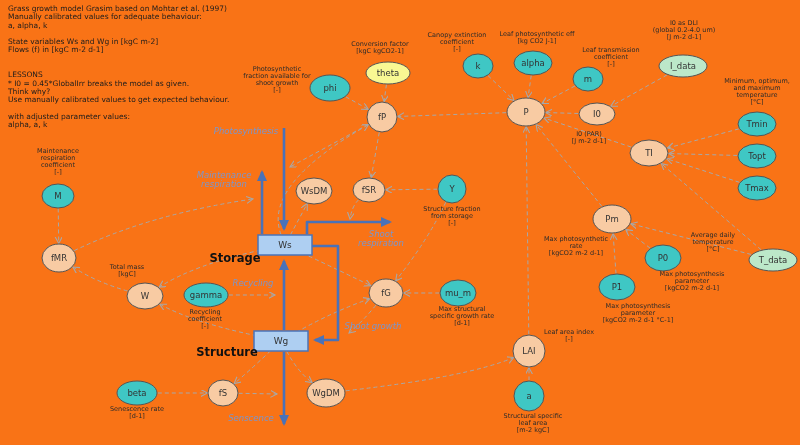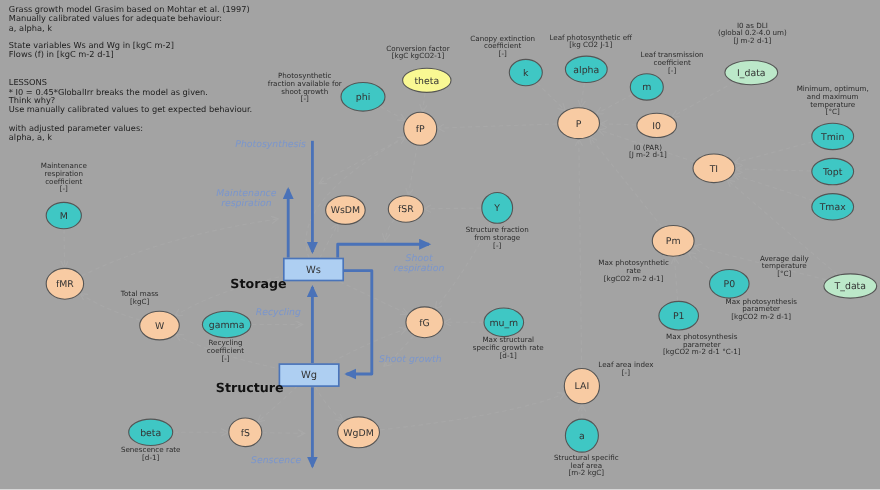--- a/index.html
+++ b/index.html
@@ -1,16 +1,16 @@
 <!DOCTYPE html>
 <html><head>
 <meta charset="utf-8">
 <style>
   html,body{margin:0;padding:0;background:#fff;}
-  .stage{position:relative;width:800px;height:445px;background:#a3a3a3;overflow:hidden;
+  .stage{position:relative;width:800px;height:445px;background:#f97316;overflow:hidden;
          font-family:"DejaVu Sans",sans-serif;}
   .annotation{position:absolute;left:8px;top:5px;width:300px;
               font-size:7.5px;line-height:8.3px;color:#1d1d1d;white-space:pre-line;}
   svg{position:absolute;left:0;top:0;}
   svg text{font-family:"DejaVu Sans",sans-serif;}
 </style>
 </head>
 <body>
 
 <div class="stage">

